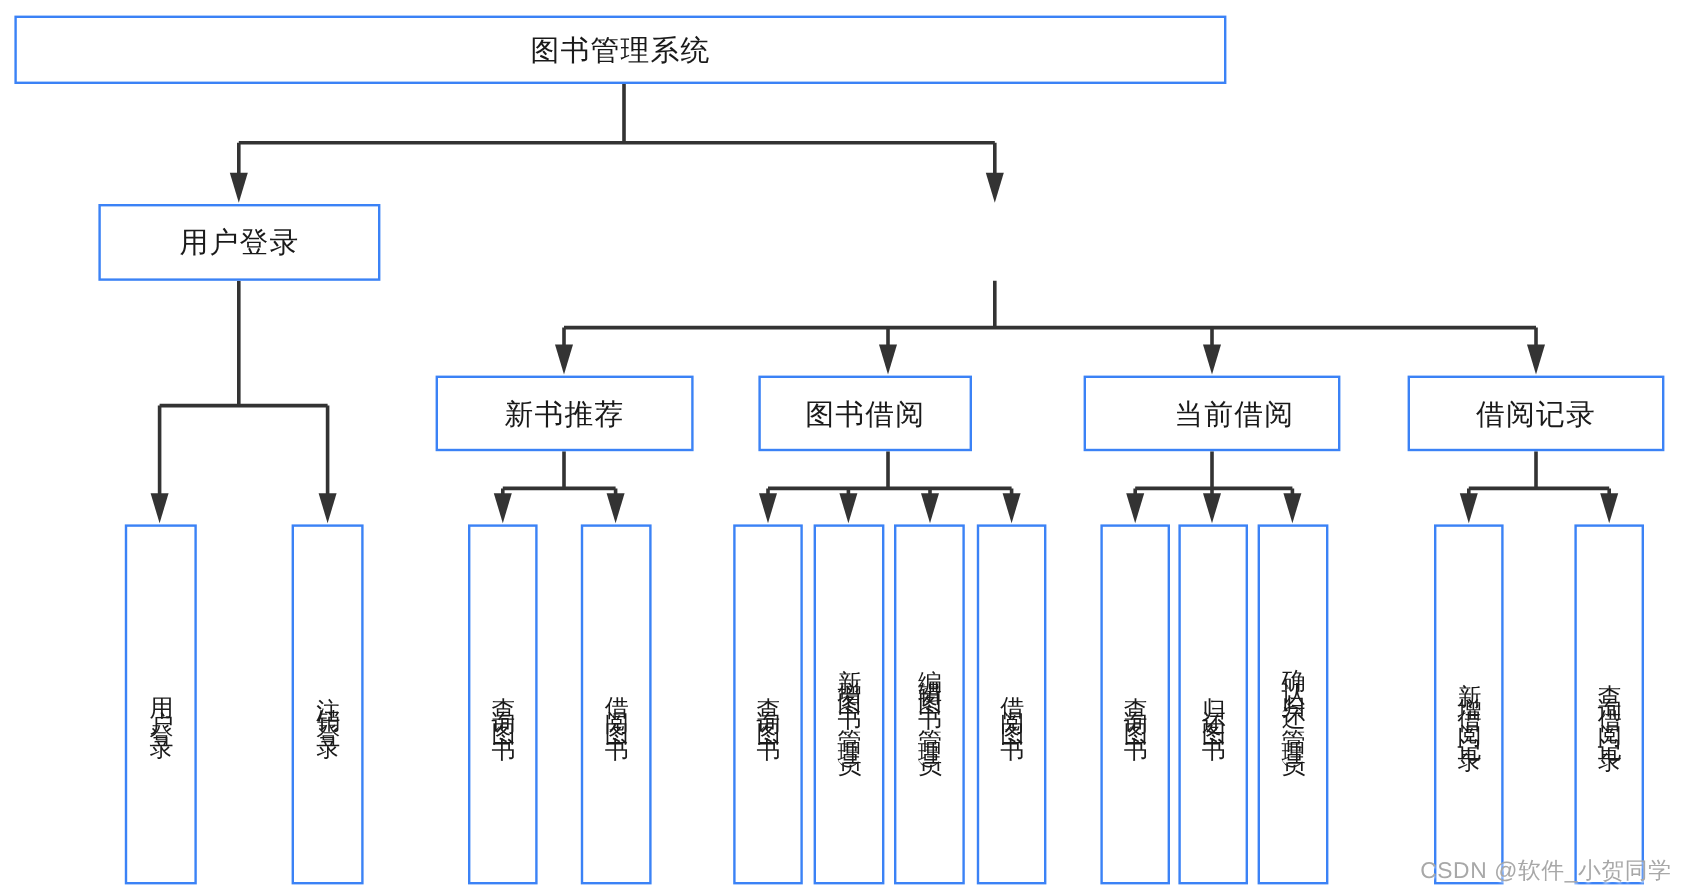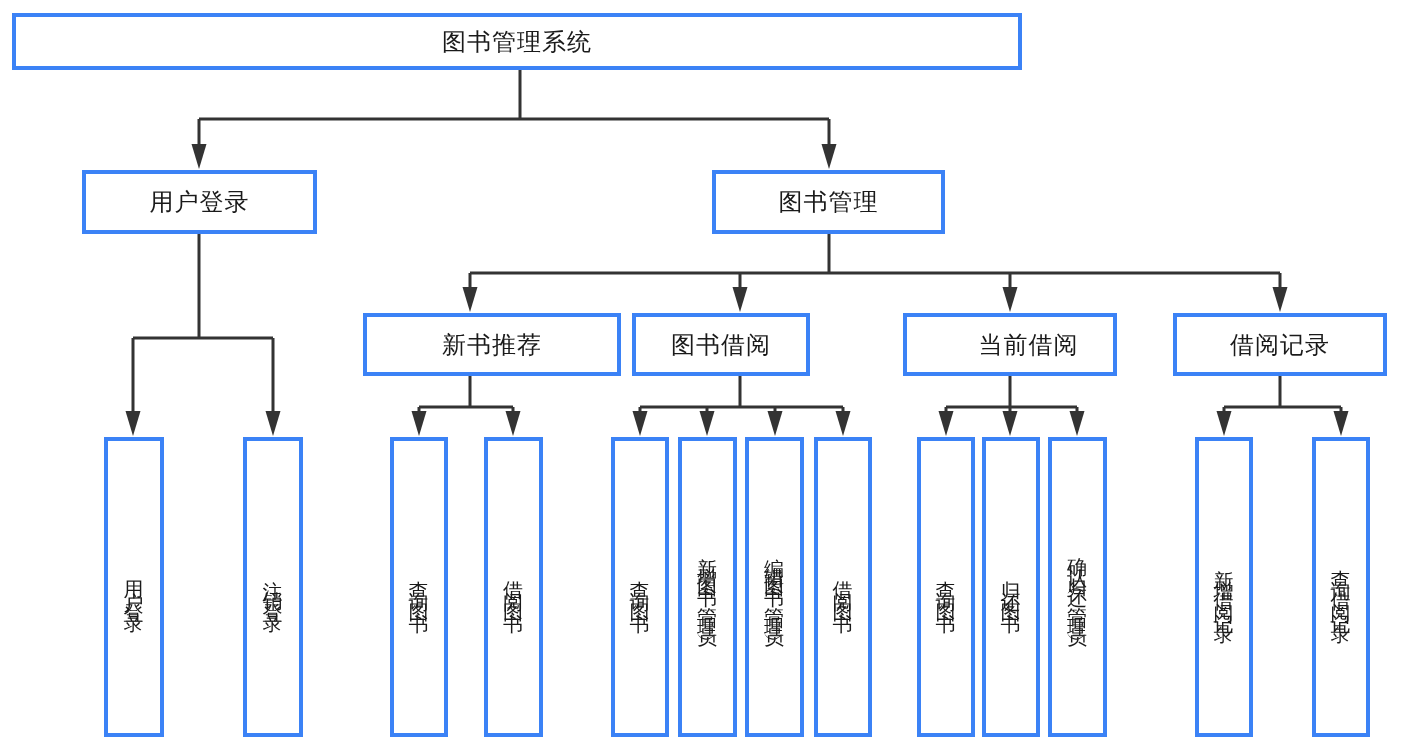--- a/index.html
+++ b/index.html
@@ -22,21 +22,21 @@
     fill: none;
   }
   .connector-layer polygon {
     fill: #333333;
     stroke: none;
   }
   .node {
     position: absolute;
     box-sizing: border-box;
     background: #ffffff;
-    border: 4px solid #3b82f6;
+    border: 2px solid #3b82f6;
     display: flex;
     align-items: center;
     justify-content: center;
     color: #1a1a1a;
   }
   .hbox { font-size: 24px; letter-spacing: 1px; white-space: nowrap; }
   .root-box { font-size: 24px; }
   .vbox span {
     writing-mode: vertical-rl;
     text-orientation: mixed;
@@ -105,25 +105,22 @@
     </g>
   </svg>
 
   <div class="node hbox root-box" style="left:12px; top:13px; width:1010px; height:57px;">
     <span>图书管理系统</span>
   </div>
 
   <div class="node hbox" style="left:82px; top:170px; width:235px; height:64px;">
     <span>用户登录</span>
   </div>
-  <div class="node hbox" style="left:712px; top:170px; width:233px; height:64px;">
-    <span>图书管理</span>
-  </div>
 
-  <div class="node hbox" style="left:363px; top:313px; width:258px; height:63px;">
+  <div class="node hbox" style="left:363px; top:313px; width:215px; height:63px;">
     <span>新书推荐</span>
   </div>
   <div class="node hbox" style="left:632px; top:313px; width:178px; height:63px;">
     <span>图书借阅</span>
   </div>
   <div class="node hbox" style="left:903px; top:313px; width:214px; height:63px;padding-left:37px;">
     <span>当前借阅</span>
   </div>
   <div class="node hbox" style="left:1173px; top:313px; width:214px; height:63px;align-items:center;">
     <span>借阅记录</span>
@@ -166,14 +163,15 @@
     <span>确认归还（管理员）</span>
   </div>
 
   <div class="node vbox" style="left:1195px; top:437px; width:58px; height:300px;">
     <span>新增借阅记录</span>
   </div>
   <div class="node vbox" style="left:1312px; top:437px; width:58px; height:300px;">
     <span>查询借阅记录</span>
   </div>
 
+  <div class="watermark">CSDN @软件_小贺同学</div>
 
 </div>
 
 </body></html>

